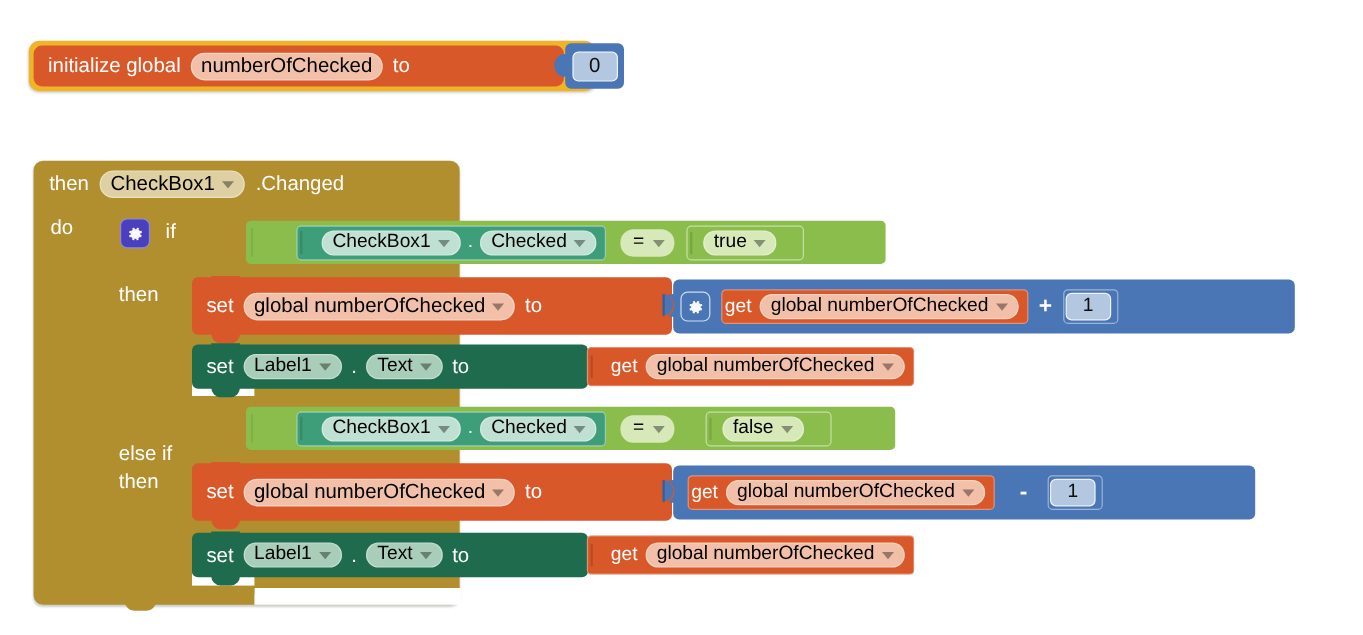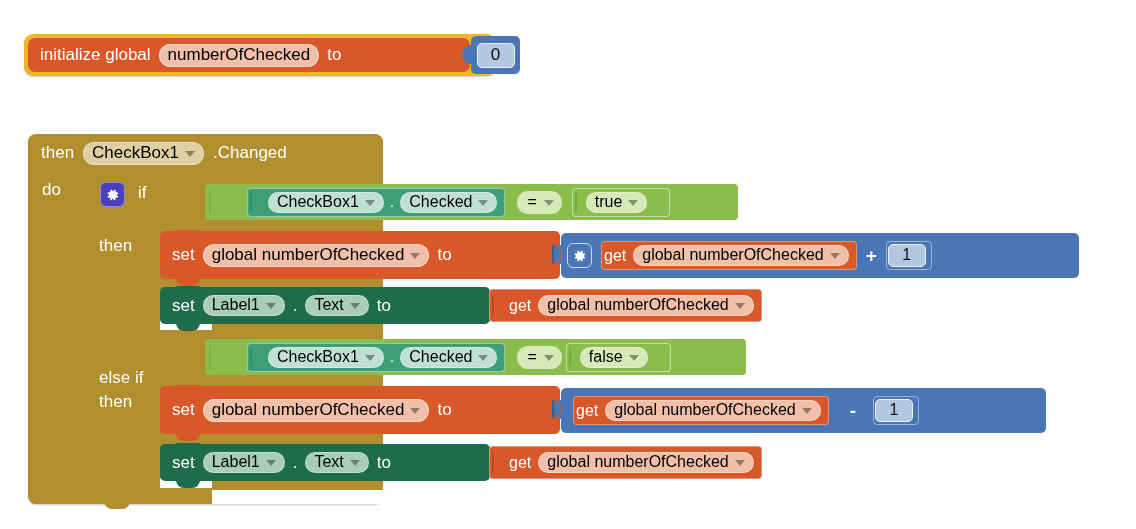--- a/index.html
+++ b/index.html
@@ -337,21 +337,21 @@
         <span>Checked</span>
         <span class="caret"></span>
       </span>
     </span>
 
     <span class="eq-field" style="margin-left:12px;">
       <span>=</span>
       <span class="caret"></span>
     </span>
 
-    <span class="bool-blk" style="margin-left:4px;">
+    <span class="bool-blk" style="margin-left:26px;">
       <span class="lsock"></span>
       <span class="field c-logic-f">
         <span style="font-size:16px;">false</span>
         <span class="caret"></span>
       </span>
     </span>
   </div>
 
   <div class="setter c-var" style="left:160px;top:386px;width:400px;height:48px;">
     <span class="topnotch c-var"></span>

